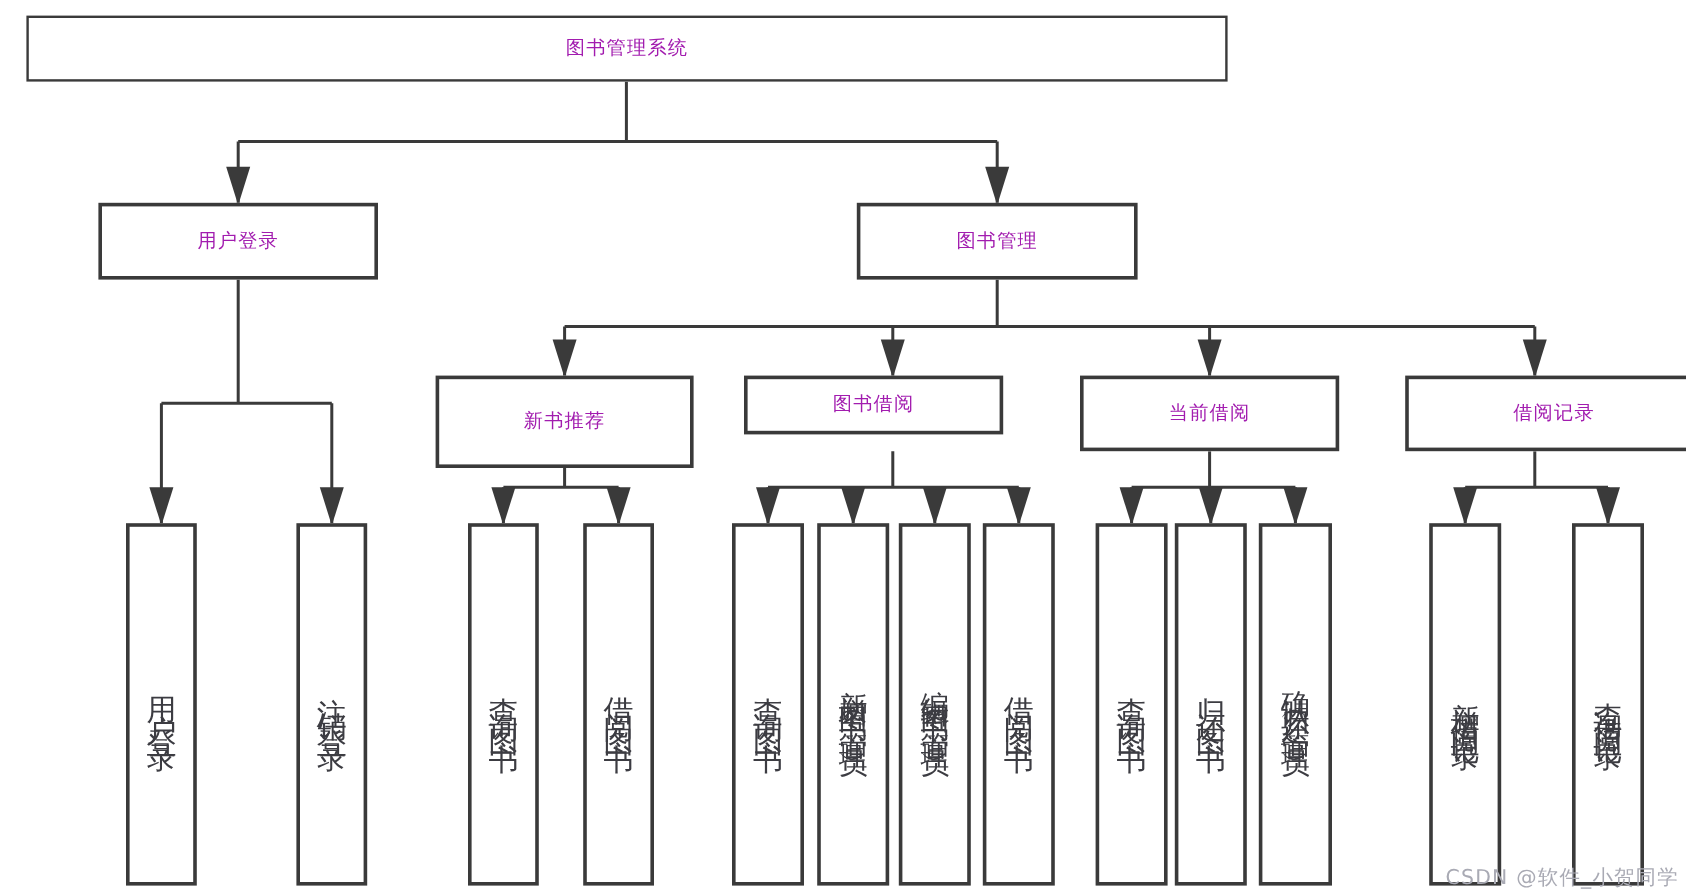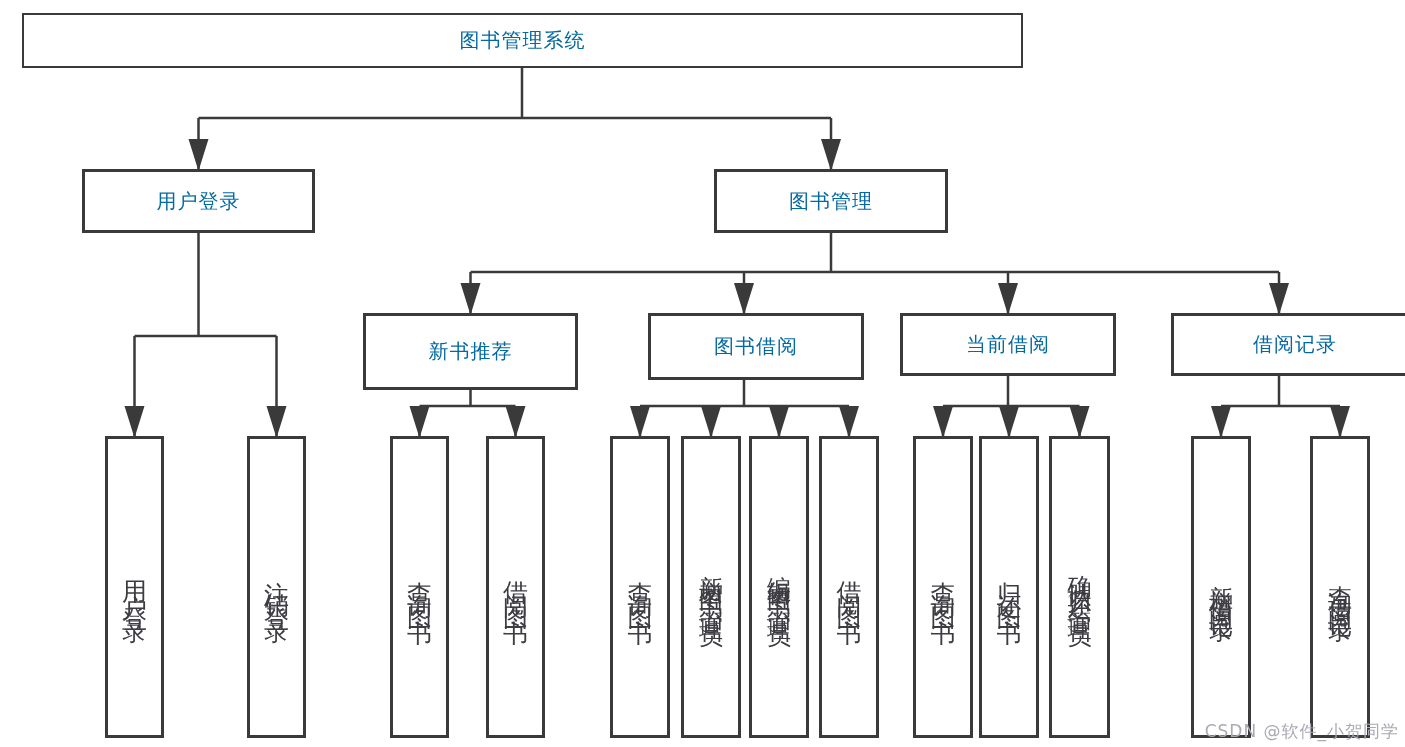--- a/index.html
+++ b/index.html
@@ -17,22 +17,22 @@
     box-sizing: border-box;
     background: #ffffff;
     border: 3px solid #3a3a3a;
     display: flex;
     align-items: center;
     justify-content: center;
     z-index: 2;
   }
   .box.root { border-width: 2px; }
   .hlabel {
-    font-size: 20px;
-    color: #0369a1;
+    font-size: 16px;
+    color: #a21caf;
     letter-spacing: 1px;
     white-space: nowrap;
   }
   .vlabel {
     writing-mode: vertical-lr;
     text-orientation: mixed;
     font-size: 25px;
     letter-spacing: 13px;
     line-height: 1;
     color: #3c3c42;
@@ -114,21 +114,21 @@
   <div class="box" style="left:82px; top:169px; width:233px; height:64px;">
     <span class="hlabel">用户登录</span>
   </div>
   <div class="box" style="left:714px; top:169px; width:234px; height:64px;">
     <span class="hlabel">图书管理</span>
   </div>
 
   <div class="box" style="left:363px; top:313px; width:215px; height:77px;">
     <span class="hlabel">新书推荐</span>
   </div>
-  <div class="box" style="left:648px; top:313px; width:216px; height:67px;font-family:Liberation Mono, monospace;">
+  <div class="box" style="left:620px; top:313px; width:216px; height:49px;font-family:Liberation Mono, monospace;">
     <span class="hlabel">图书借阅</span>
   </div>
   <div class="box" style="left:900px; top:313px; width:216px; height:63px;">
     <span class="hlabel">当前借阅</span>
   </div>
   <div class="box" style="left:1171px; top:313px; width:248px; height:63px;">
     <span class="hlabel">借阅记录</span>
   </div>
 
   <div class="box" style="left:105px; top:436px; width:59px; height:302px;">

